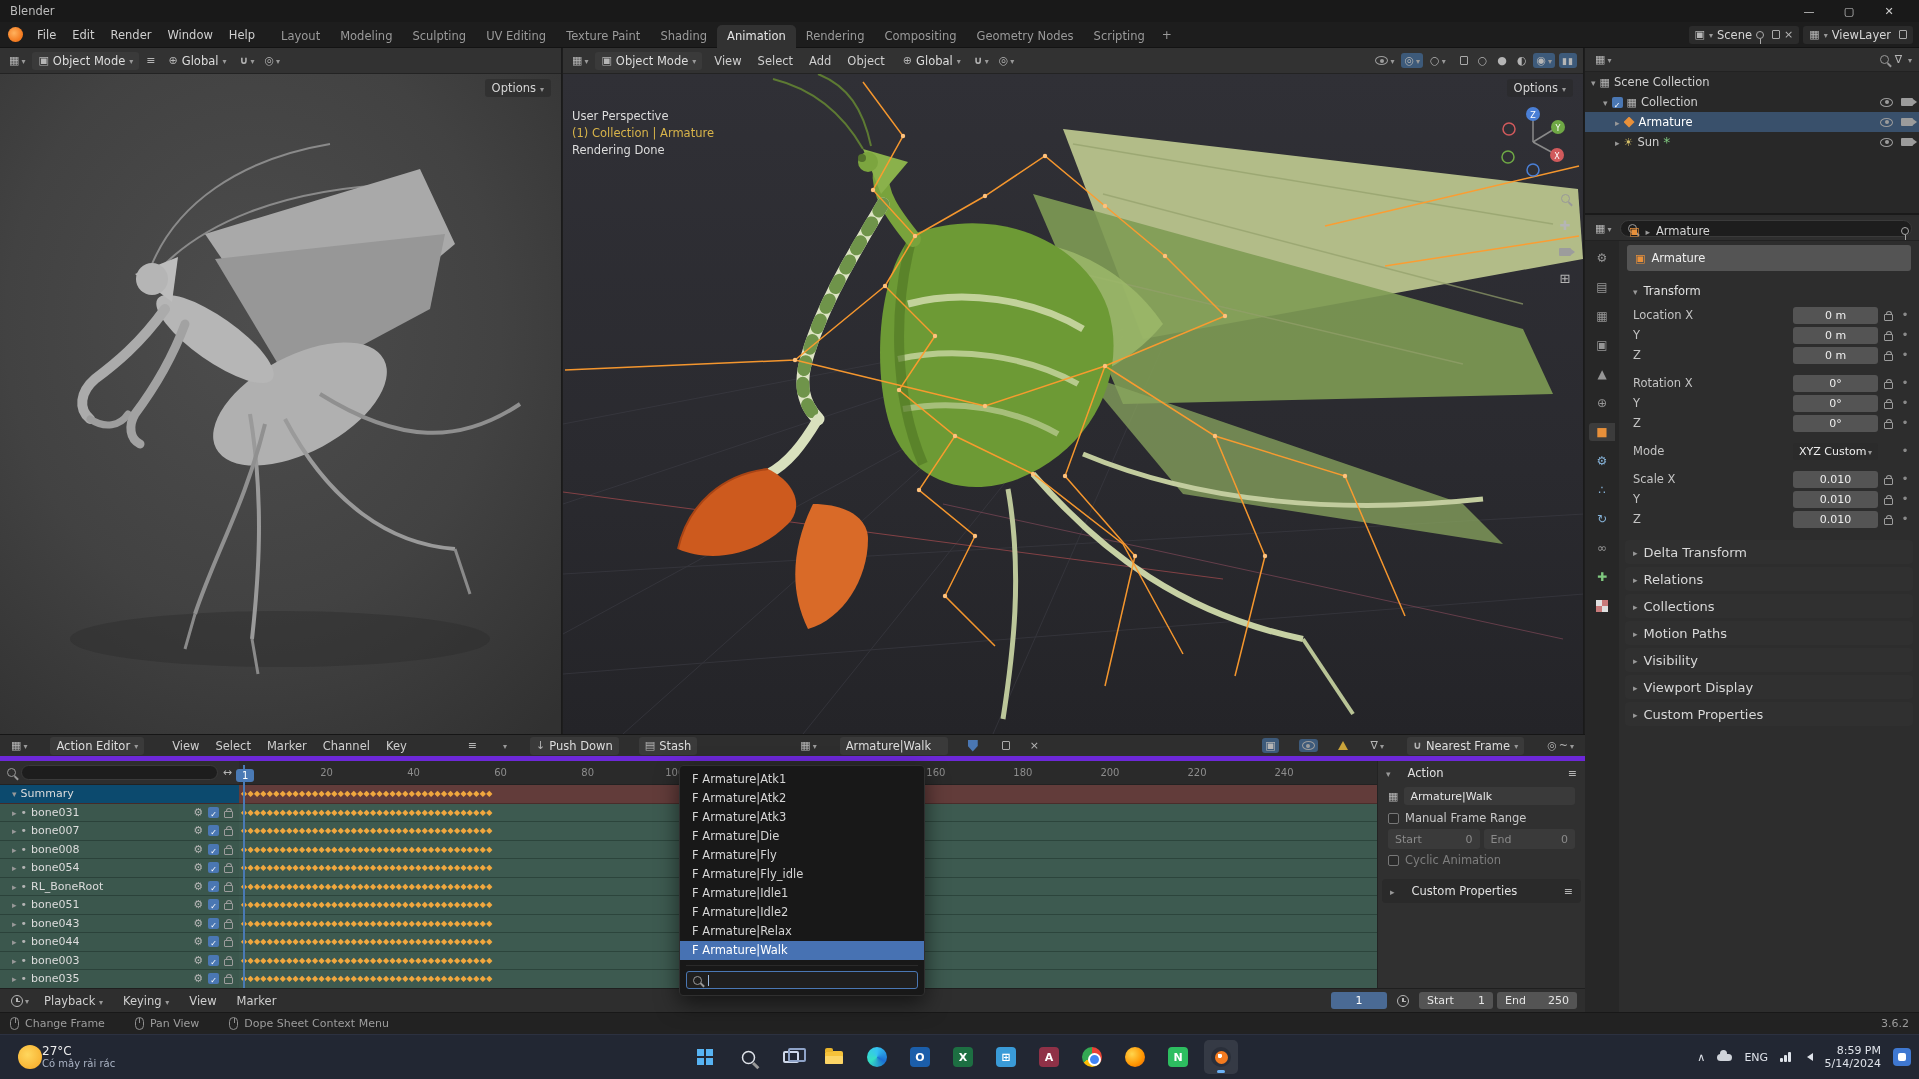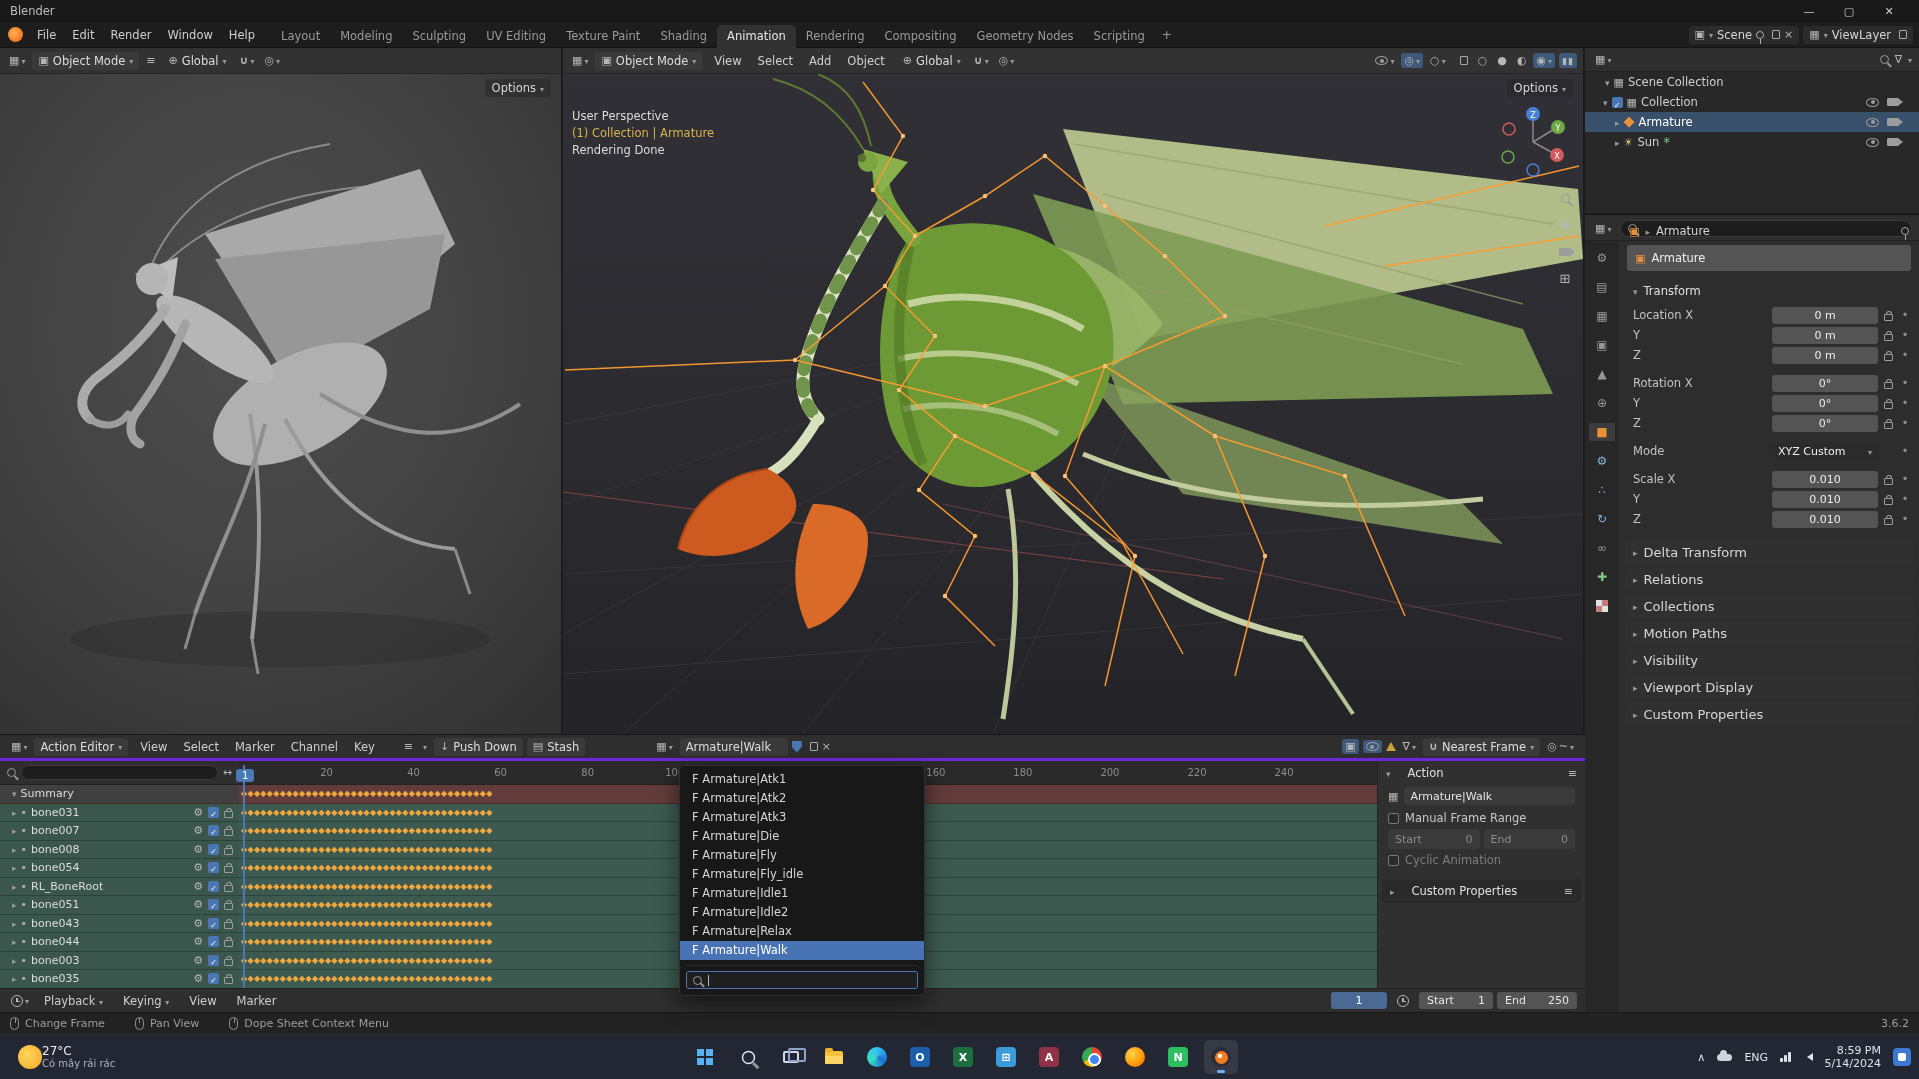--- a/index.html
+++ b/index.html
@@ -77,60 +77,60 @@
   .vp-overlay .l1{color:#dcdcdc}
   .vp-overlay .l2{color:#d8b44a}
   .vp-overlay .l3{color:#dcdcdc}
   .gizmo{position:absolute;top:26px;right:8px;z-index:5}
   .toolcol{position:absolute;right:12px;top:120px;z-index:5;display:flex;flex-direction:column;gap:16px;align-items:center;color:#bdbdbd}
 
   
   .right-panel{position:absolute;left:1585px;top:48px;width:334px;height:964px;background:#2d2d2d}
   .outliner{position:absolute;top:0;left:0;right:0;height:167px;background:#282828;border-bottom:2px solid #1a1a1a}
   .ed-header{height:24px;background:#2e2e2e;display:flex;align-items:center;gap:6px;padding:0 7px;border-bottom:1px solid #222}
-  .ot-row{display:flex;align-items:center;gap:4px;height:20px;padding:0 20px;font-size:11.5px;color:#d0d0d0}
+  .ot-row{display:flex;align-items:center;gap:4px;height:20px;padding:0 6px;font-size:11.5px;color:#d0d0d0}
   .ot-row.selected{background:#39506b;color:#fff}
   .ot-ic-armature{width:11px;height:11px;background:#e8903a;clip-path:polygon(50% 0,100% 50%,50% 100%,0 50%);flex:none}
   .ot-ic-box{color:#b5b5b5}
   .ot-right{margin-left:auto;display:flex;align-items:center;gap:8px}
 
   .props{position:absolute;top:169px;left:0;right:0;bottom:0;background:#2d2d2d}
   .ptabs{position:absolute;left:0;top:24px;bottom:0;width:34px;background:#272727;display:flex;flex-direction:column;align-items:center;padding-top:8px;gap:11px}
   .ptab{width:26px;height:18px;display:flex;align-items:center;justify-content:center;font-size:12px;color:#969696;border-radius:3px 0 0 3px}
   .ptab.active{background:#3c3c3c;color:#e8903a}
   .pt-checker{width:12px;height:12px;background:conic-gradient(#c87a7a 0 25%,#e0e0e0 0 50%,#c87a7a 0 75%,#e0e0e0 0);flex:none}
   .pcontent{position:absolute;left:34px;top:0;right:0;bottom:0}
   .psearch{flex:1;height:17px;background:#1d1d1d;border:1px solid #3a3a3a;border-radius:9px;display:flex;align-items:center;padding:0 7px;gap:5px}
   .pbreadcrumb{display:flex;align-items:center;gap:6px;height:28px;padding:0 10px;font-size:11.5px;color:#d5d5d5}
   .pname-row{display:flex;align-items:center;gap:6px;height:26px;margin:0 8px;padding:0 8px;background:#545454;border-radius:3px;color:#eee;font-size:11.5px}
   .psection{display:flex;align-items:center;gap:6px;height:24px;margin:3px 6px 0;padding:0 8px;background:#303030;border-radius:4px;color:#d8d8d8;font-size:13px}
   .ppanel-h{display:flex;align-items:center;gap:6px;height:24px;margin:8px 6px 2px;padding:0 8px;color:#e0e0e0;font-size:11.5px}
   .prow{display:flex;align-items:center;height:20px;padding:0 8px 0 14px;gap:6px}
   .plabel{flex:1;color:#c3c3c3;font-size:11.5px;padding-right:6px}
-  .pfield{width:106px;height:17px;background:#545454;border-radius:3px;color:#eee;font-size:11px;text-align:center;line-height:17px;flex:none}
+  .pfield{width:85px;height:17px;background:#545454;border-radius:3px;color:#eee;font-size:11px;text-align:center;line-height:17px;flex:none}
   .pfield.pselect{background:#2b2b2b;display:flex;align-items:center;justify-content:space-between;padding:0 6px}
   .pdot{width:12px;text-align:center;color:#8a8a8a;flex:none}
   .pdot::before{content:"•"}
   .gap8{height:8px}
 
   
   .dopesheet{position:absolute;left:0;top:734px;width:1585px;height:254px;background:#2b2b2b;border-top:1px solid #161616}
-  .ds-header{height:26px;background:#2e2e2e;display:flex;align-items:center;gap:4px;padding:0 8px;border-bottom:3px solid #6d28d9;white-space:nowrap}
+  .ds-header{height:26px;background:#2e2e2e;display:flex;align-items:center;gap:20px;padding:0 8px;border-bottom:5px solid #6d28d9;white-space:nowrap}
   .ds-body{position:absolute;left:0;top:26px;right:208px;bottom:0;overflow:hidden}
   .ds-toprow{display:flex;height:24px}
   .ds-search{width:239px;background:#2e2e2e;border-bottom:1px solid #222;display:flex;align-items:center;gap:5px;padding:0 7px}
   .ds-search .fld{flex:1;height:15px;background:#1d1d1d;border:1px solid #3a3a3a;border-radius:8px}
   .ruler{flex:1;background:#2a2a2a;border-bottom:1px solid #222;display:flex;align-items:center;padding-left:44px;font-size:10px;color:#8d8d8d;position:relative}
   .tick{width:87.06px;text-align:center;flex:none}
   .cf-badge{position:absolute;left:-7px;top:4px;background:#4a7ab5;color:#fff;border-radius:3px;padding:1px 6px;font-size:10px;z-index:7}
   .ds-rows{position:absolute;left:0;top:24px;right:0;bottom:0;background:#2c2c2c}
   .ch-row{height:18.5px;display:flex}
   .ch-row .name{width:239px;display:flex;align-items:center;gap:4px;padding:0 6px 0 12px;background:#3b574d;border-bottom:1px solid #2b423a;font-size:11px;color:#dcdcdc}
   .ch-row .track{flex:1;background:#3d5a50;border-bottom:1px solid #2c453c;position:relative}
-  .ch-row.summary .name{background:#404040;border-color:#452b29}
+  .ch-row.summary .name{background:#0c4a6e;border-color:#452b29}
   .ch-row.summary .track{background:#623c3a;border-color:#4a2d2b}
   .kf-diamonds{position:absolute;left:2px;top:0;width:338px;overflow:hidden;white-space:nowrap;font-size:8px;line-height:17px;color:#f0a73e;letter-spacing:.3px}
   .cf-line{position:absolute;left:243px;top:0;bottom:0;width:2px;background:#4a7ab5;z-index:6}
   .ch-mini{display:flex;align-items:center;gap:5px;margin-left:auto}
 
   .action-panel{position:absolute;right:0;top:26px;width:208px;bottom:0;background:#303030;border-left:1px solid #232323;font-size:11.5px}
   .ap-h{display:flex;align-items:center;gap:17px;height:24px;padding:0 8px;color:#e0e0e0}
   .ap-row{display:flex;align-items:center;gap:6px;height:22px;padding:0 10px;color:#c8c8c8}
   .ap-row.dim{color:#7d7d7d}
   .ap-fields{display:flex;gap:4px;padding:0 10px;height:20px}

